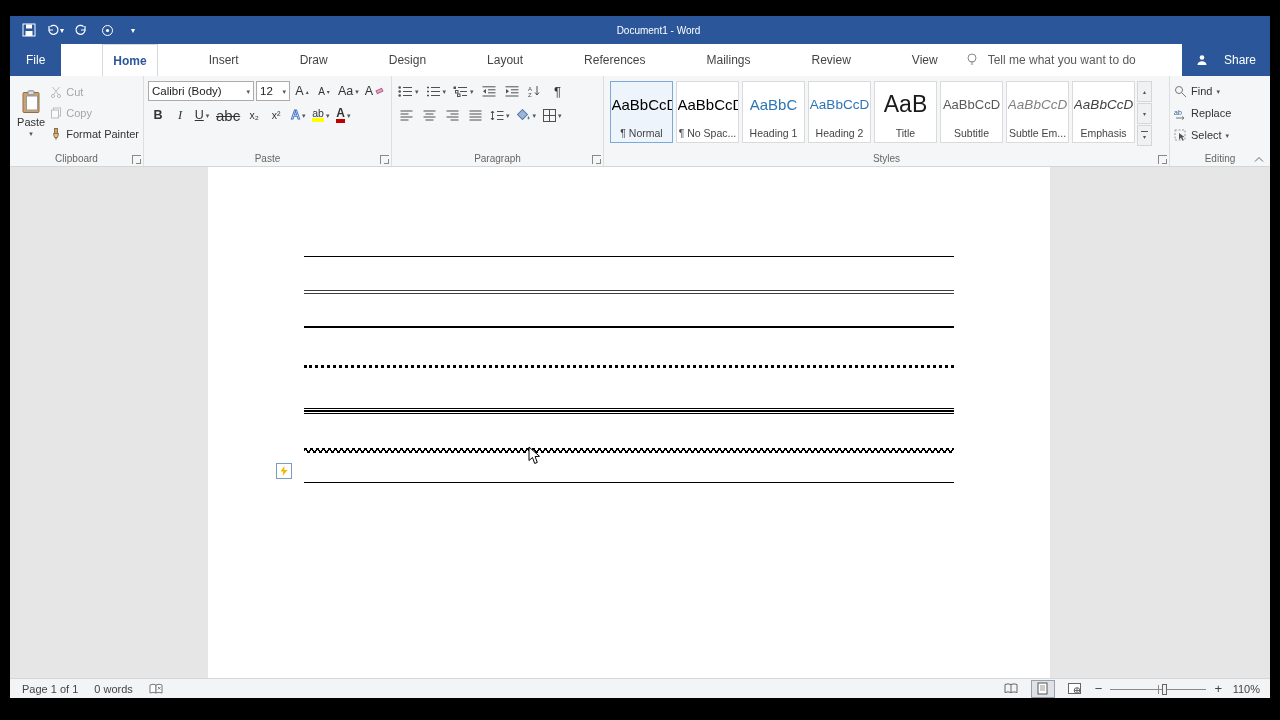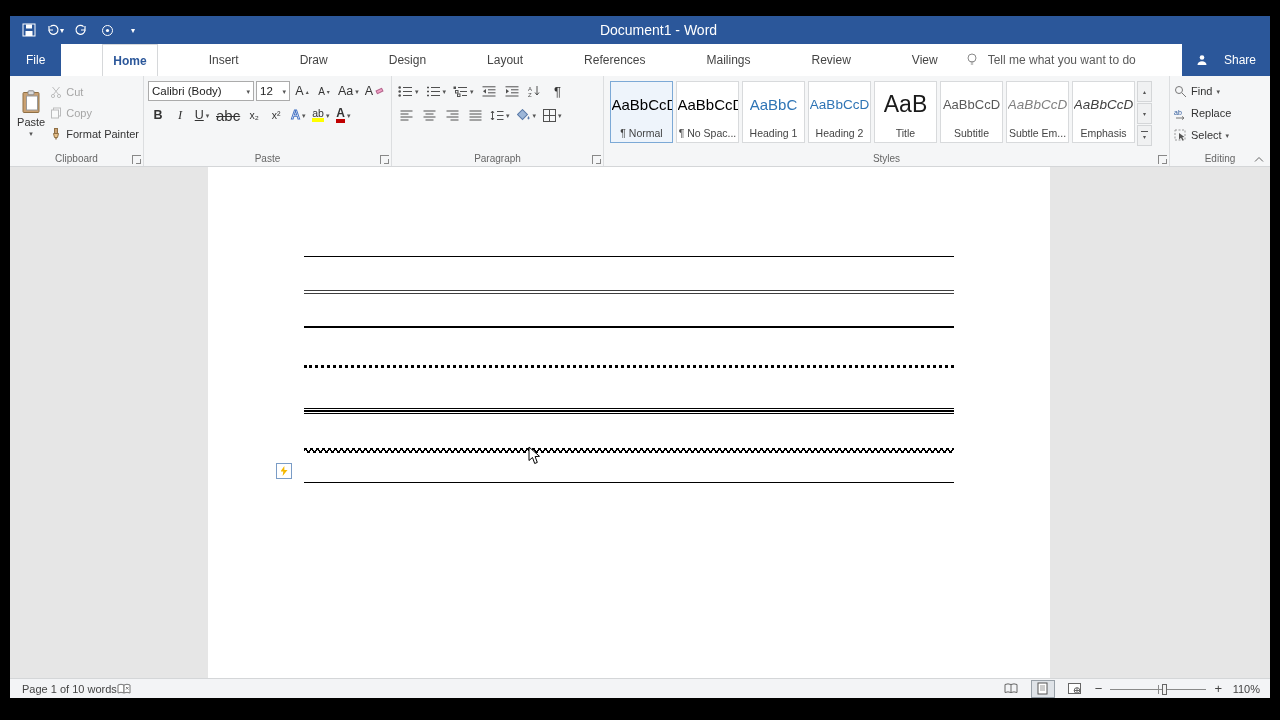--- a/index.html
+++ b/index.html
@@ -5,21 +5,21 @@
   * { box-sizing: border-box; margin: 0; padding: 0; }
   html,body { width:1280px; height:720px; }
   body { background:#000; font-family:"Liberation Sans",sans-serif; overflow:hidden; position:relative; }
   .window { position:absolute; left:10px; top:16px; width:1260px; height:682px; background:#fff; display:flex; flex-direction:column; }
 
   
   .titlebar { height:28px; background:#2b579a; display:flex; align-items:center; position:relative; flex:0 0 auto; }
   .qat { display:flex; align-items:center; gap:4px; padding-left:8px; }
   .qat-btn { width:22px; height:22px; display:flex; align-items:center; justify-content:center; cursor:default; }
   .qat-caret { color:#fff; font-size:8px; }
-  .title-text { position:absolute; left:0; right:0; text-align:center; color:#fff; font-size:14px; pointer-events:none;padding-left:37px; }
+  .title-text { position:absolute; left:0; right:0; text-align:center; color:#fff; font-size:10px; pointer-events:none;padding-left:37px; }
   .tb-right { margin-left:auto; display:flex; align-items:center; height:100%; }
   .signin { color:#fff; font-size:12px; padding:0 14px; height:100%; display:flex; align-items:center; }
   .win-btn { width:34px; height:100%; display:flex; align-items:center; justify-content:center; color:#fff; font-size:13px; }
   .restore-glyph { width:9px; height:9px; border:1px solid #fff; display:inline-block; }
 
   
   .tabrow { height:32px; background:#fff; display:flex; align-items:stretch; flex:0 0 auto; }
   .file-tab { background:#2b579a; color:#fff; font-size:12px; padding:0 16px; display:flex; align-items:center; }
   .tab { color:#444; font-size:12px; padding:0 10px; display:flex; align-items:center;margin-left:41px; }
   .tab.active { color:#2b579a; background:#fff; border:1px solid #d6d8da; border-bottom:none; font-weight:bold; }
@@ -104,21 +104,21 @@
   .doc-line[data-line="wavy"]   { height:5px;
      background-image:linear-gradient(45deg,transparent 42%,#000 42%,#000 58%,transparent 58%),
                       linear-gradient(135deg,transparent 42%,#000 42%,#000 58%,transparent 58%);
      background-size:6px 5px,6px 5px; background-position:0 0,3px 0; background-repeat:repeat-x,repeat-x; }
   .autocorrect-btn { position:absolute; left:68px; top:296px; width:16px; height:16px; background:#fff; border:1px solid #7a9cc6; display:flex; align-items:center; justify-content:center; }
   .flash { width:7px; height:10px; background:#f5b800; clip-path:polygon(55% 0,0 55%,40% 55%,30% 100%,100% 40%,55% 40%); }
   .cursor { position:absolute; left:320px; top:279px; z-index:9; }
 
   
   .statusbar { height:20px; background:#f3f4f6; border-top:1px solid #d4d6d8; display:flex; align-items:center; font-size:11px; color:#444; flex:0 0 auto; }
-  .sb-left { display:flex; align-items:center; padding-left:12px; }
+  .sb-left { display:flex; align-items:center; gap:16px; padding-left:12px; }
   .sb-right { margin-left:auto; display:flex; align-items:center; gap:8px; padding-right:10px; }
   .view-btn { width:24px; height:18px; display:flex; align-items:center; justify-content:center; }
   .view-btn.pressed { background:#dfe3e8; border:1px solid #98a0a8; }
   .zoom-track { position:relative; width:96px; height:12px; }
   .zoom-track::before { content:""; position:absolute; left:0; right:0; top:6px; border-top:1px solid #8a8a8a; }
   .zoom-notch { position:absolute; left:48px; top:2px; height:9px; border-left:1px solid #8a8a8a; }
   .zoom-thumb { position:absolute; left:52px; top:1px; width:5px; height:11px; background:#f0f0f0; border:1px solid #666; }
   .zoom-label { min-width:30px; text-align:right; }
 
   svg { display:block; }

